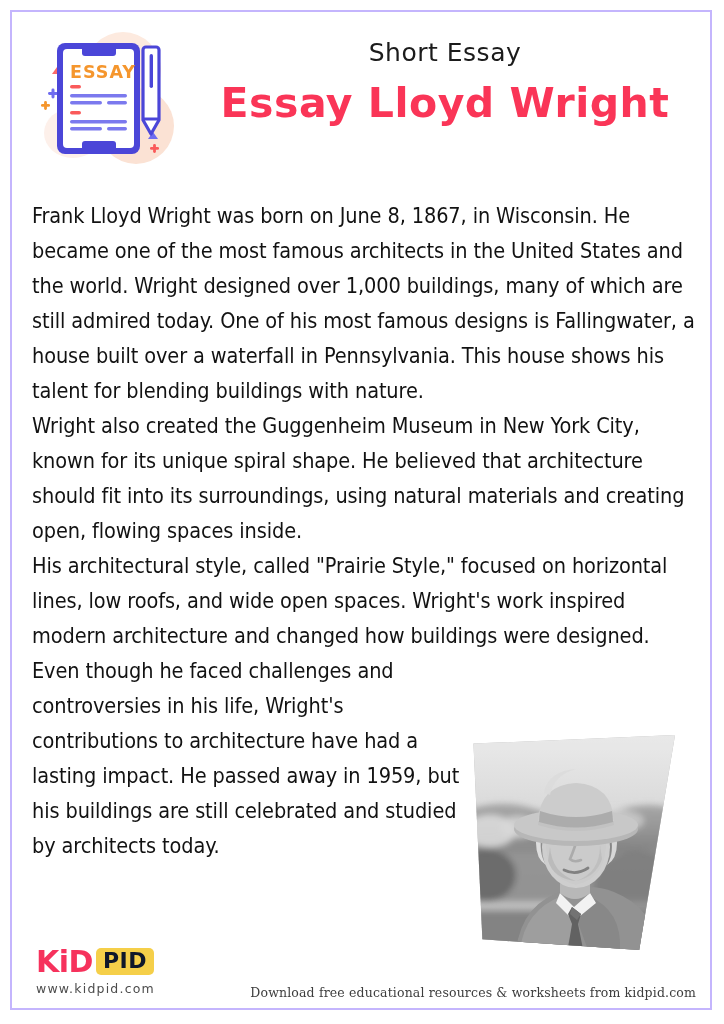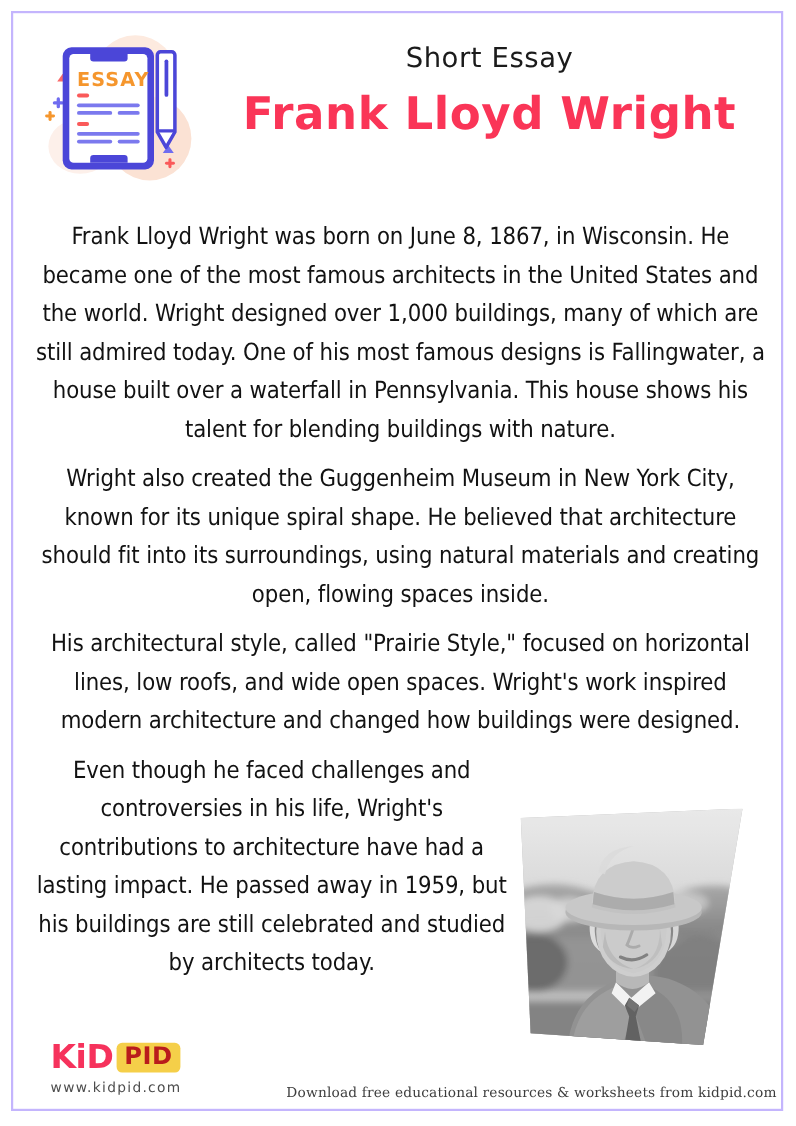--- a/index.html
+++ b/index.html
@@ -104,24 +104,24 @@
     left: 20px;
     top: 186px;
     width: 664px;
   }
   .para {
     font-family: "DejaVu Sans Condensed", "DejaVu Sans", sans-serif;
     font-size: 21.5px;
     line-height: 35px;
     color: #121212;
     margin: 0;
-    text-align: center;
+    text-align: left;
     letter-spacing: -0.1px;
   }
-  .para + .para { margin-top: 10px; }
+  .para + .para { margin-top: 0; }
 
   
   .para-last {
     width: 430px;
   }
 
   
   .portrait {
     position: absolute;
     left: 448px;
@@ -135,21 +135,21 @@
     clip-path: polygon(6% 4%, 96% 0%, 80% 100%, 10% 95%);
     -webkit-clip-path: polygon(6% 4%, 96% 0%, 80% 100%, 10% 95%);
     overflow: hidden;
     background: #b9b9b9;
   }
   .photo-svg { position: absolute; left: 0; top: 0; }
 
   
   .footer {
     position: absolute;
-    left: 10px;
+    left: 0;
     bottom: 0;
     width: 100%;
     height: 74px;
   }
   .brand {
     position: absolute;
     left: 24px;
     bottom: 12px;
     width: 230px;
   }
@@ -163,21 +163,21 @@
     font-size: 30px;
     font-weight: bold;
     color: #f6325c;
     letter-spacing: -0.5px;
     line-height: 1;
   }
   .brand-pid {
     font-family: "DejaVu Sans", sans-serif;
     font-size: 22px;
     font-weight: bold;
-    color: #b91c1c;
+    color: #0f172a;
     background: #f5cf49;
     border-radius: 5px;
     padding: 2px 7px 3px 7px;
     margin-left: 3px;
     line-height: 1;
     letter-spacing: 0.5px;
   }
   .brand-url {
     margin-top: 3px;
     font-family: "DejaVu Sans", sans-serif;
@@ -247,21 +247,21 @@
         <rect x="77" y="101" width="20" height="3.4" rx="1.7" fill="#7b79ee"></rect>
 
         <path d="M116 21 h10 a3 3 0 0 1 3 3 v70 l-8 14 l-8 -14 v-70 a3 3 0 0 1 3 -3 z" fill="#ffffff" stroke="#4b46d8" stroke-width="3.2" stroke-linejoin="round"></path>
         <rect x="119.6" y="28" width="3.4" height="34" rx="1.7" fill="#4b46d8"></rect>
         <path d="M113 93 h16" stroke="#4b46d8" stroke-width="3"></path>
       </svg>
     </div>
 
     <div class="title-block">
       <div class="kicker">Short Essay</div>
-      <div class="main-title">Frank Lloyd Wright</div>
+      <div class="main-title">Essay Lloyd Wright</div>
     </div>
   </div>
 
   <div class="essay-body">
     <p class="para">Frank Lloyd Wright was born on June 8, 1867, in Wisconsin. He became one of the most famous architects in the United States and the world. Wright designed over 1,000 buildings, many of which are still admired today. One of his most famous designs is Fallingwater, a house built over a waterfall in Pennsylvania. This house shows his talent for blending buildings with nature.</p>
     <p class="para">Wright also created the Guggenheim Museum in New York City, known for its unique spiral shape. He believed that architecture should fit into its surroundings, using natural materials and creating open, flowing spaces inside.</p>
     <p class="para">His architectural style, called "Prairie Style," focused on horizontal lines, low roofs, and wide open spaces. Wright's work inspired modern architecture and changed how buildings were designed.</p>
     <p class="para para-last">Even though he faced challenges and controversies in his life, Wright's contributions to architecture have had a lasting impact. He passed away in 1959, but his buildings are still celebrated and studied by architects today.</p>
   </div>
 

